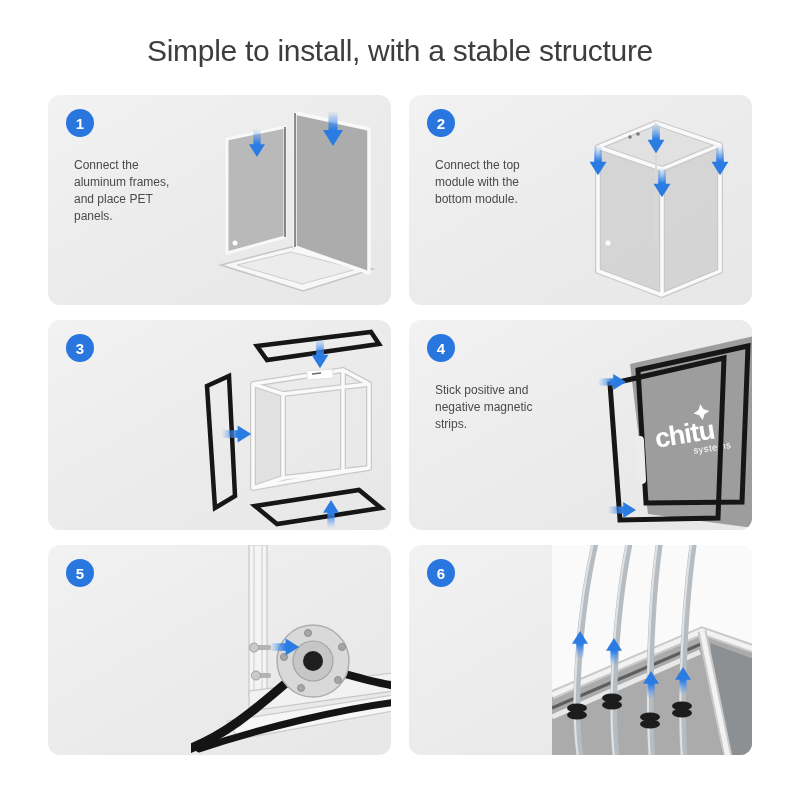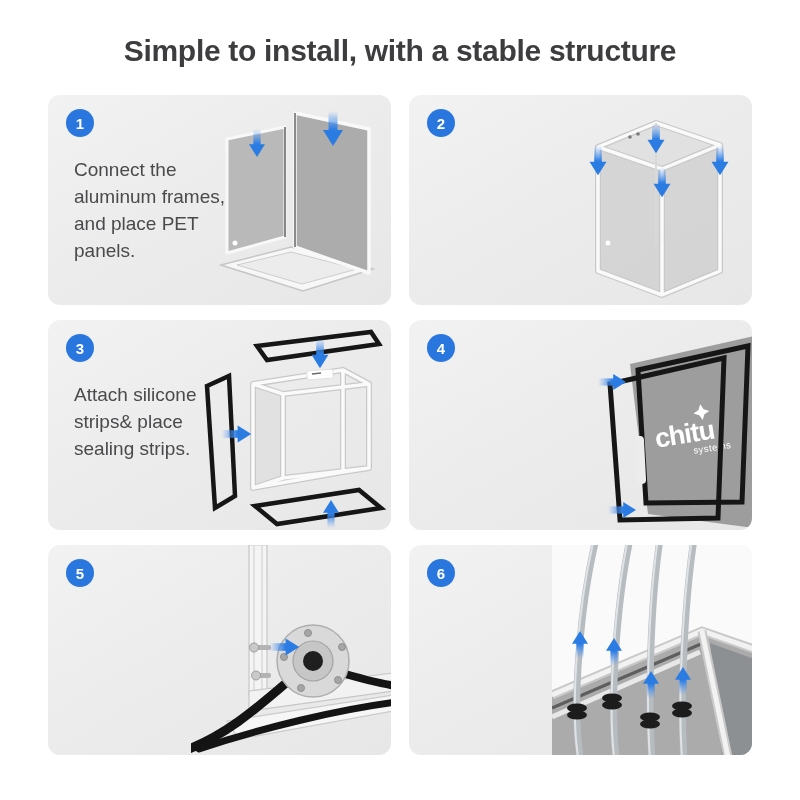--- a/index.html
+++ b/index.html
@@ -3,41 +3,41 @@
 <meta charset="utf-8">
 <style>
   html,body{margin:0;padding:0;}
   body{
     width:800px;height:800px;background:#ffffff;overflow:hidden;
     font-family:"Liberation Sans","DejaVu Sans",sans-serif;
     position:relative;
   }
   .page-title{
     margin:36px 0 0 0;text-align:center;
-    font-size:30px;font-weight:700;color:#3d3d40;letter-spacing:-0.3px;
+    font-size:30px;font-weight:400;color:#3d3d40;letter-spacing:-0.3px;
     line-height:1;
   }
   .steps-grid{
     margin:29px 48px 0 48px;
     display:grid;grid-template-columns:1fr 1fr;
     grid-auto-rows:210px;gap:15px 18px;
   }
   .step-card{
     position:relative;border-radius:12px;overflow:hidden;
     background:linear-gradient(150deg,#f2f2f2 0%,#ececec 45%,#e7e7e8 100%);
   }
   .step-badge{
     position:absolute;left:18px;top:14px;width:28px;height:28px;
     border-radius:50%;background:#2976df;color:#ffffff;
     display:flex;align-items:center;justify-content:center;
     font-size:15px;font-weight:700;z-index:3;
   }
   .step-text{
     position:absolute;left:26px;top:62px;width:162px;
-    font-size:19px;line-height:1.42;color:#4a4a4c;
+    font-size:12px;line-height:1.42;color:#4a4a4c;
     white-space:pre-line;z-index:3;
   }
   .illus{position:absolute;top:0;right:0;z-index:1;}
   
   .beam-o{stroke:#c9c9c9;stroke-width:6;fill:none;stroke-linecap:round;stroke-linejoin:round;}
   .beam-i{stroke:#fafafa;stroke-width:3.5;fill:none;stroke-linecap:round;stroke-linejoin:round;}
   .strip{stroke:#161616;stroke-width:4.5;fill:none;stroke-linejoin:miter;}
   .cord{stroke:#141414;fill:none;stroke-linecap:round;}
   .tube{stroke:#b7bcc1;stroke-width:7;fill:none;stroke-linecap:round;}
   .tube-hl{stroke:#e0e3e6;stroke-width:2;fill:none;stroke-linecap:round;}
@@ -83,43 +83,43 @@
       <line x1="104" y1="18" x2="104" y2="152" stroke="#8b8b8b" stroke-width="2"></line>
       <use href="#arrow" transform="translate(66,58) scale(0.8)"></use>
       <use href="#arrow" transform="translate(142,46)"></use>
     </svg>
   </div>
 
   <div class="step-card">
     <div class="step-badge">
         <span>2</span>
       </div>
+    <div class="step-text">Connect the top
+module with the
+bottom module.</div>
     <svg class="illus" width="200" height="210" viewBox="0 0 200 210">
       <polygon points="46,52 104,28 168,50 168,176 110,200 46,176" fill="#c2c2c2" opacity="0.55"></polygon>
       <polygon points="46,52 104,28 168,50 110,74" fill="#e4e4e4" opacity="0.8"></polygon>
       <path class="beam-o" d="M46,52 L104,28 L168,50 L110,74 Z M46,52 L46,176 M168,50 L168,176 M110,74 L110,200 M46,176 L110,200 L168,176"></path>
       <path class="beam-i" d="M46,52 L104,28 L168,50 L110,74 Z M46,52 L46,176 M168,50 L168,176 M110,74 L110,200 M46,176 L110,200 L168,176"></path>
       <line x1="104" y1="28" x2="104" y2="150" stroke="#d9d9d9" stroke-width="2"></line>
       <circle cx="78" cy="42" r="1.8" fill="#7a7a7a"></circle>
       <circle cx="86" cy="39" r="1.8" fill="#7a7a7a"></circle>
       <circle cx="56" cy="148" r="2.5" fill="#fdfdfd"></circle>
       <use href="#arrow" transform="translate(46,76) scale(0.85)"></use>
       <use href="#arrow" transform="translate(104,54) scale(0.85)"></use>
       <use href="#arrow" transform="translate(110,98) scale(0.85)"></use>
       <use href="#arrow" transform="translate(168,76) scale(0.85)"></use>
     </svg>
   </div>
 
   <div class="step-card">
     <div class="step-badge">
         <span>3</span>
       </div>
-    <div class="step-text">Attach silicone
-strips&amp; place
-sealing strips.</div>
     <svg class="illus" width="200" height="210" viewBox="0 0 200 210">
 
       <polygon class="strip" points="66,26 180,12 188,24 76,40"></polygon>
       <polygon class="strip" points="16,66 38,56 44,176 24,188"></polygon>
       <polygon class="strip" points="64,186 168,170 190,188 86,204"></polygon>
 
       <polygon points="62,64 92,74 92,158 62,168" fill="#d7d7d7" opacity="0.5"></polygon>
       <path class="beam-o" d="M92,74 L178,64 L178,148 L92,158 Z M62,64 L152,50 L152,152 L62,168 Z M62,64 L92,74 M152,50 L178,64 M152,152 L178,148 M62,168 L92,158"></path>
       <path class="beam-i" d="M92,74 L178,64 L178,148 L92,158 Z M62,64 L152,50 L152,152 L62,168 Z M62,64 L92,74 M152,50 L178,64 M152,152 L178,148 M62,168 L92,158"></path>
       <rect x="116" y="50" width="26" height="9" rx="1.5" fill="#ffffff" stroke="#dcdcdc" stroke-width="0.8" transform="rotate(-4 129 54)"></rect>
@@ -127,20 +127,23 @@
       <use href="#arrow" transform="translate(129,44) scale(0.85)"></use>
       <use href="#arrow" transform="translate(56,114) scale(0.85) rotate(-90)"></use>
       <use href="#arrow" transform="translate(140,184) scale(0.8) rotate(180)"></use>
     </svg>
   </div>
 
   <div class="step-card">
     <div class="step-badge">
         <span>4</span>
       </div>
+    <div class="step-text">Stick positive and
+negative magnetic
+strips.</div>
     <svg class="illus" width="200" height="210" viewBox="0 0 200 210">
 
       <polygon points="78,44 202,16 202,208 96,194" fill="#9d9d9d"></polygon>
 
       <polygon points="86,50 196,26 190,182 94,183" fill="none" stroke="#161616" stroke-width="5"></polygon>
 
       <rect x="84" y="116" width="9" height="48" rx="4" fill="#ececec" transform="rotate(-3 88 140)"></rect>
 
       <g transform="translate(140,122) rotate(-9)">
         <text x="-36" y="0" font-size="27" font-weight="700" fill="#ffffff" letter-spacing="-1" font-family="Liberation Sans, sans-serif">chitu</text>

